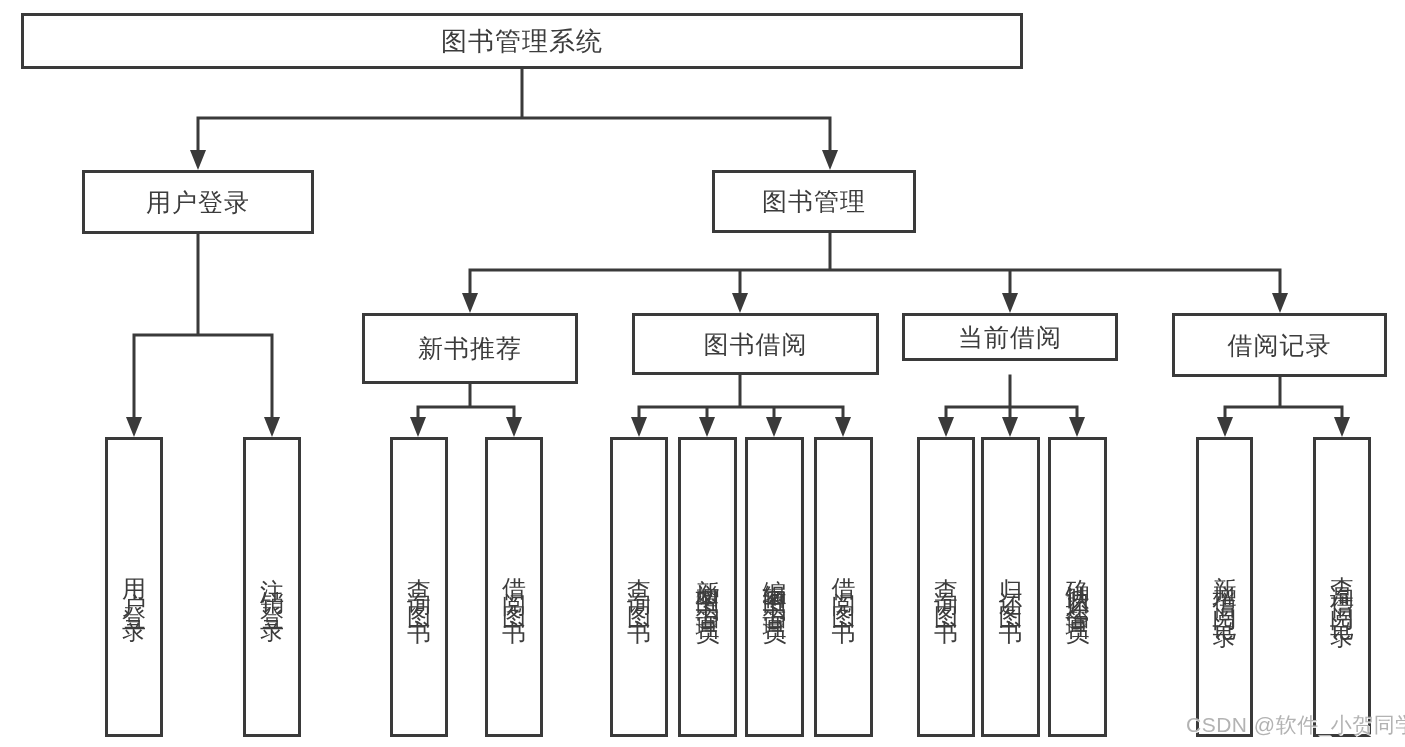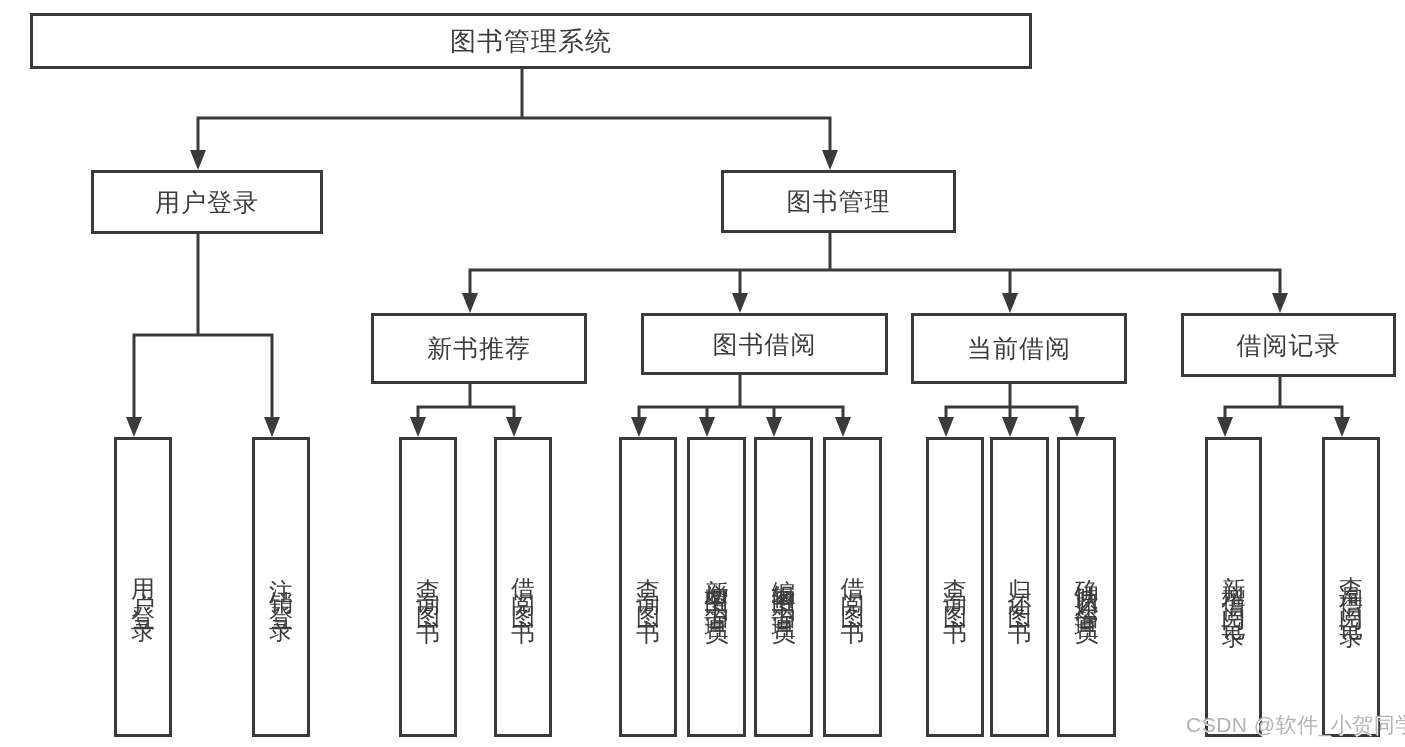--- a/index.html
+++ b/index.html
@@ -4,21 +4,21 @@
 <style>
   html,body{margin:0;padding:0;background:#ffffff;}
   body{
     width:1405px;height:747px;position:relative;overflow:hidden;
     font-family:"Liberation Sans","DejaVu Sans",sans-serif;color:#3c3c3c;
   }
   .stage{position:absolute;left:0;top:0;width:1405px;height:747px;}
   svg.connectors{position:absolute;left:0;top:0;}
   .node{
     position:absolute;box-sizing:border-box;background:#ffffff;
-    border:3px solid #3a3a3a;display:flex;align-items:center;justify-content:center;margin-left:9px;
+    border:3px solid #3a3a3a;display:flex;align-items:center;justify-content:center;
   }
   .h-label{font-size:25px;letter-spacing:1px;white-space:nowrap;}
   .root-label{font-size:26px;}
   .v-label{
     writing-mode:vertical-rl;text-orientation:mixed;
     font-size:24px;line-height:1;white-space:nowrap;
   }
   .ls-4{letter-spacing:14px;}
   .ls-6{letter-spacing:10px;}
   .ls-9{letter-spacing:6px;}
@@ -65,31 +65,31 @@
     </g>
   </svg>
 
   <div class="node" style="left:21px;top:13px;width:1002px;height:56px">
     <span class="h-label root-label">图书管理系统</span>
   </div>
 
   <div class="node" style="left:82px;top:170px;width:232px;height:64px">
     <span class="h-label">用户登录</span>
   </div>
-  <div class="node" style="left:712px;top:170px;width:235px;height:63px">
+  <div class="node" style="left:712px;top:170px;width:204px;height:63px">
     <span class="h-label">图书管理</span>
   </div>
 
   <div class="node" style="left:362px;top:313px;width:216px;height:71px">
     <span class="h-label">新书推荐</span>
   </div>
   <div class="node" style="left:632px;top:313px;width:247px;height:62px">
     <span class="h-label">图书借阅</span>
   </div>
-  <div class="node" style="left:902px;top:313px;width:216px;height:71px">
+  <div class="node" style="left:902px;top:313px;width:216px;height:48px">
     <span class="h-label">当前借阅</span>
   </div>
   <div class="node" style="left:1172px;top:313px;width:215px;height:64px">
     <span class="h-label">借阅记录</span>
   </div>
 
   <div class="node" style="left:105px;top:437px;width:58px;height:300px">
     <span class="v-label ls-4">用户登录</span>
   </div>
   <div class="node" style="left:243px;top:437px;width:58px;height:300px">

